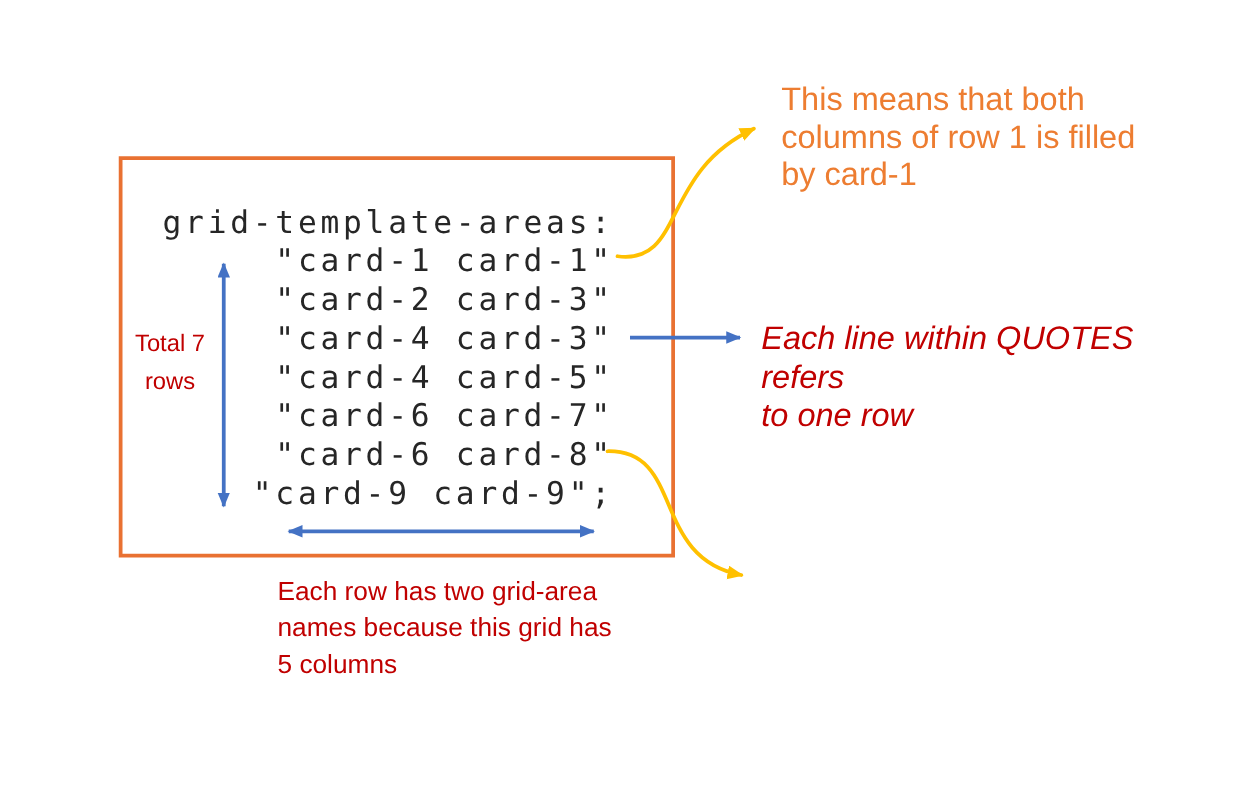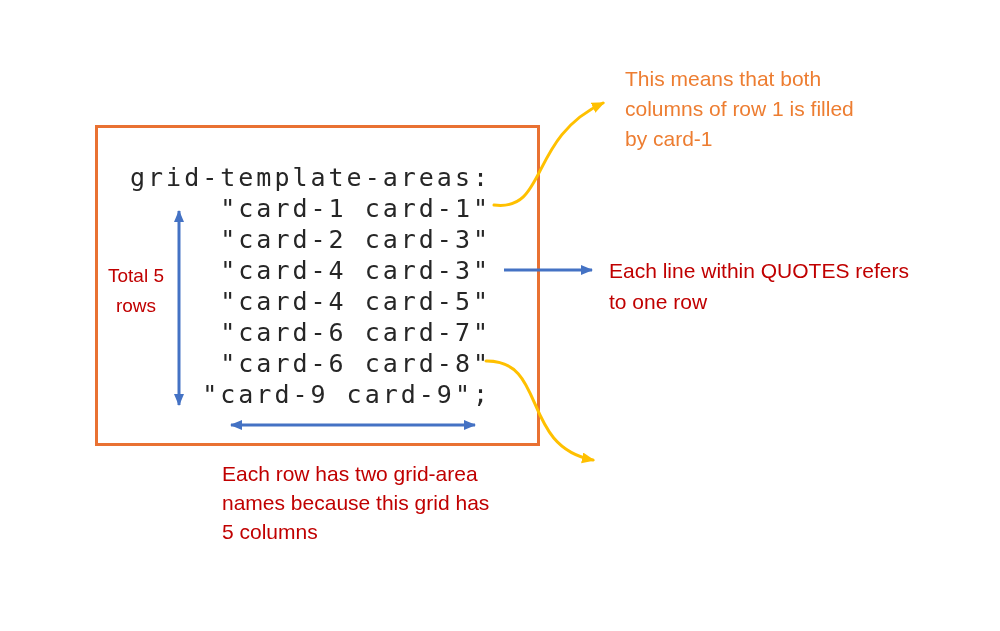--- a/index.html
+++ b/index.html
@@ -37,23 +37,23 @@
   }
   .code-line{white-space:pre;}
   .label,.annotation{white-space:pre-line;}
   .total-rows{
     position:absolute;
     left:96px;top:261px;width:80px;
     text-align:center;
     font-size:19px;line-height:30px;
     color:var(--red);
   }
-  .annotation{position:absolute;font-size:21px;line-height:30px;}
+  .annotation{position:absolute;font-size:26px;line-height:30px;}
   .annotation.orange{color:var(--orange-text);}
-  .annotation.red{color:var(--red);}
+  .annotation.red{color:var(--red);font-style:italic;}
   .anno-top-right{left:625px;top:64px;width:300px;}
   .anno-middle-right{left:609px;top:255px;width:340px;line-height:31px;}
   .anno-bottom-right{left:612px;top:447px;width:320px;}
   .caption{
     position:absolute;
     left:222px;top:459px;width:320px;
     font-size:21px;line-height:29px;
     color:var(--red);
   }
   .arrow-layer{
@@ -72,21 +72,21 @@
     <div class="code-line">grid-template-areas:</div>
     <div class="code-line">     "card-1 card-1"</div>
     <div class="code-line">     "card-2 card-3"</div>
     <div class="code-line">     "card-4 card-3"</div>
     <div class="code-line">     "card-4 card-5"</div>
     <div class="code-line">     "card-6 card-7"</div>
     <div class="code-line">     "card-6 card-8"</div>
     <div class="code-line">    "card-9 card-9";</div>
   </div>
 
-  <div class="label total-rows">Total 5
+  <div class="label total-rows">Total 7
 rows</div>
 
   <div class="annotation orange anno-top-right">This means that both
 columns of row 1 is filled
 by card-1</div>
 
   <div class="annotation red anno-middle-right">Each line within QUOTES refers
 to one row</div>
 
 

